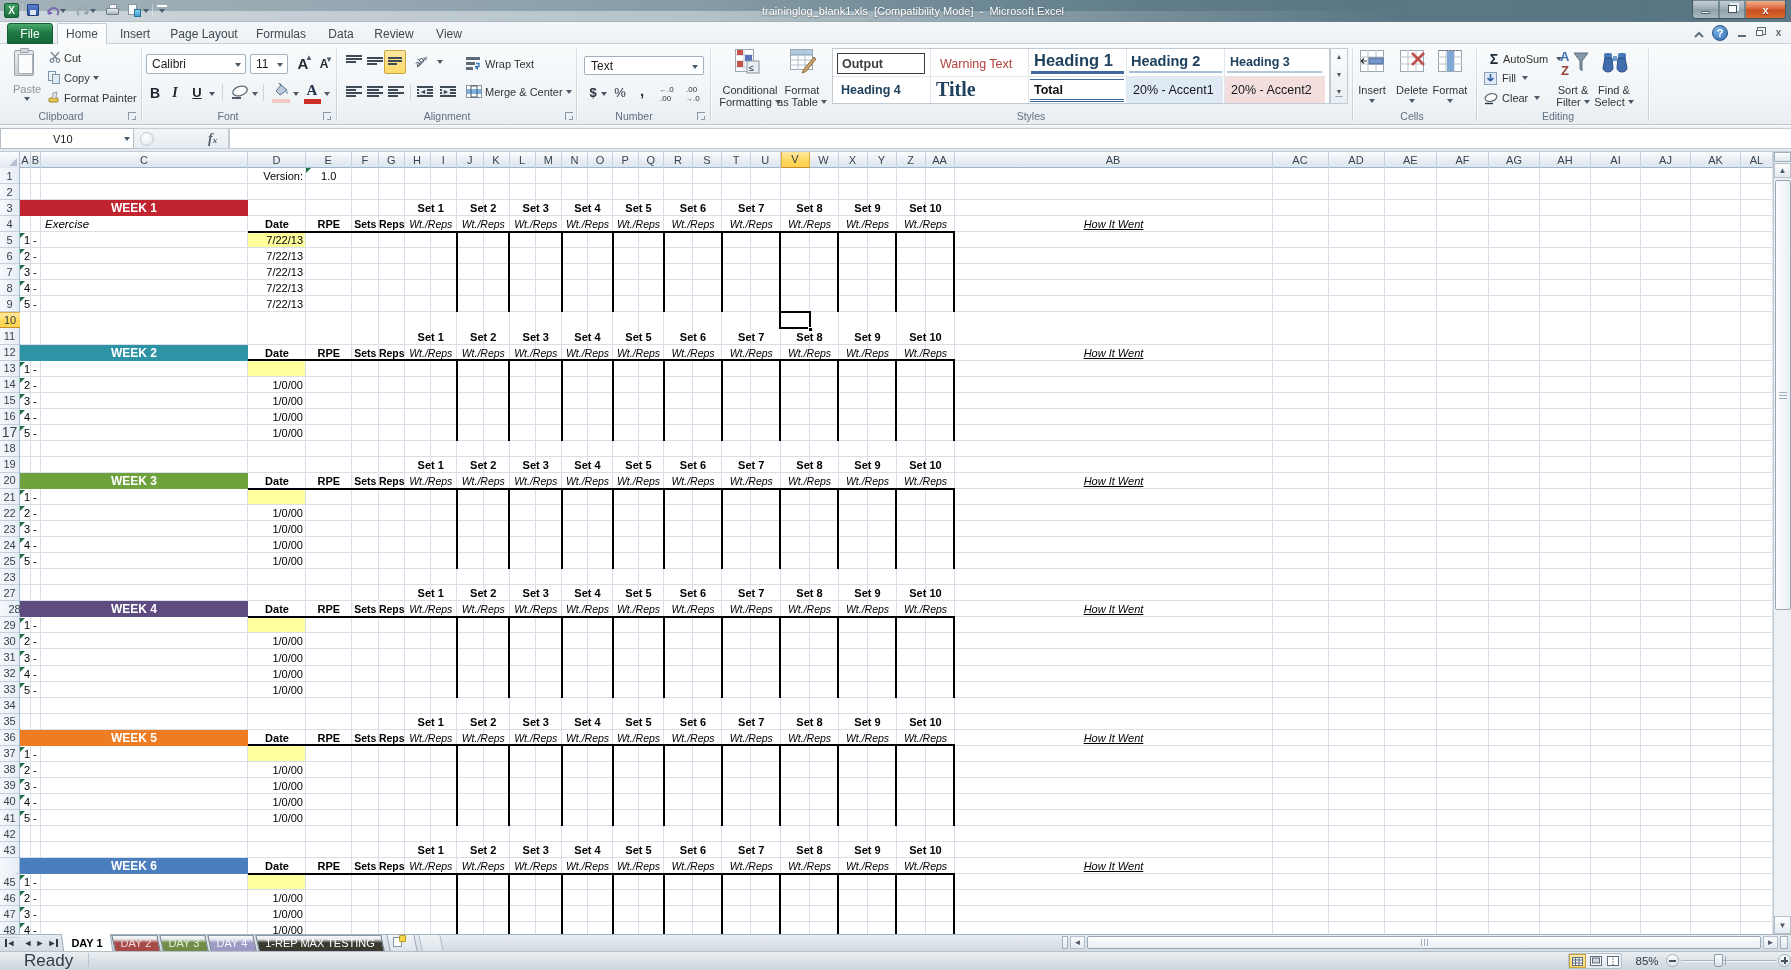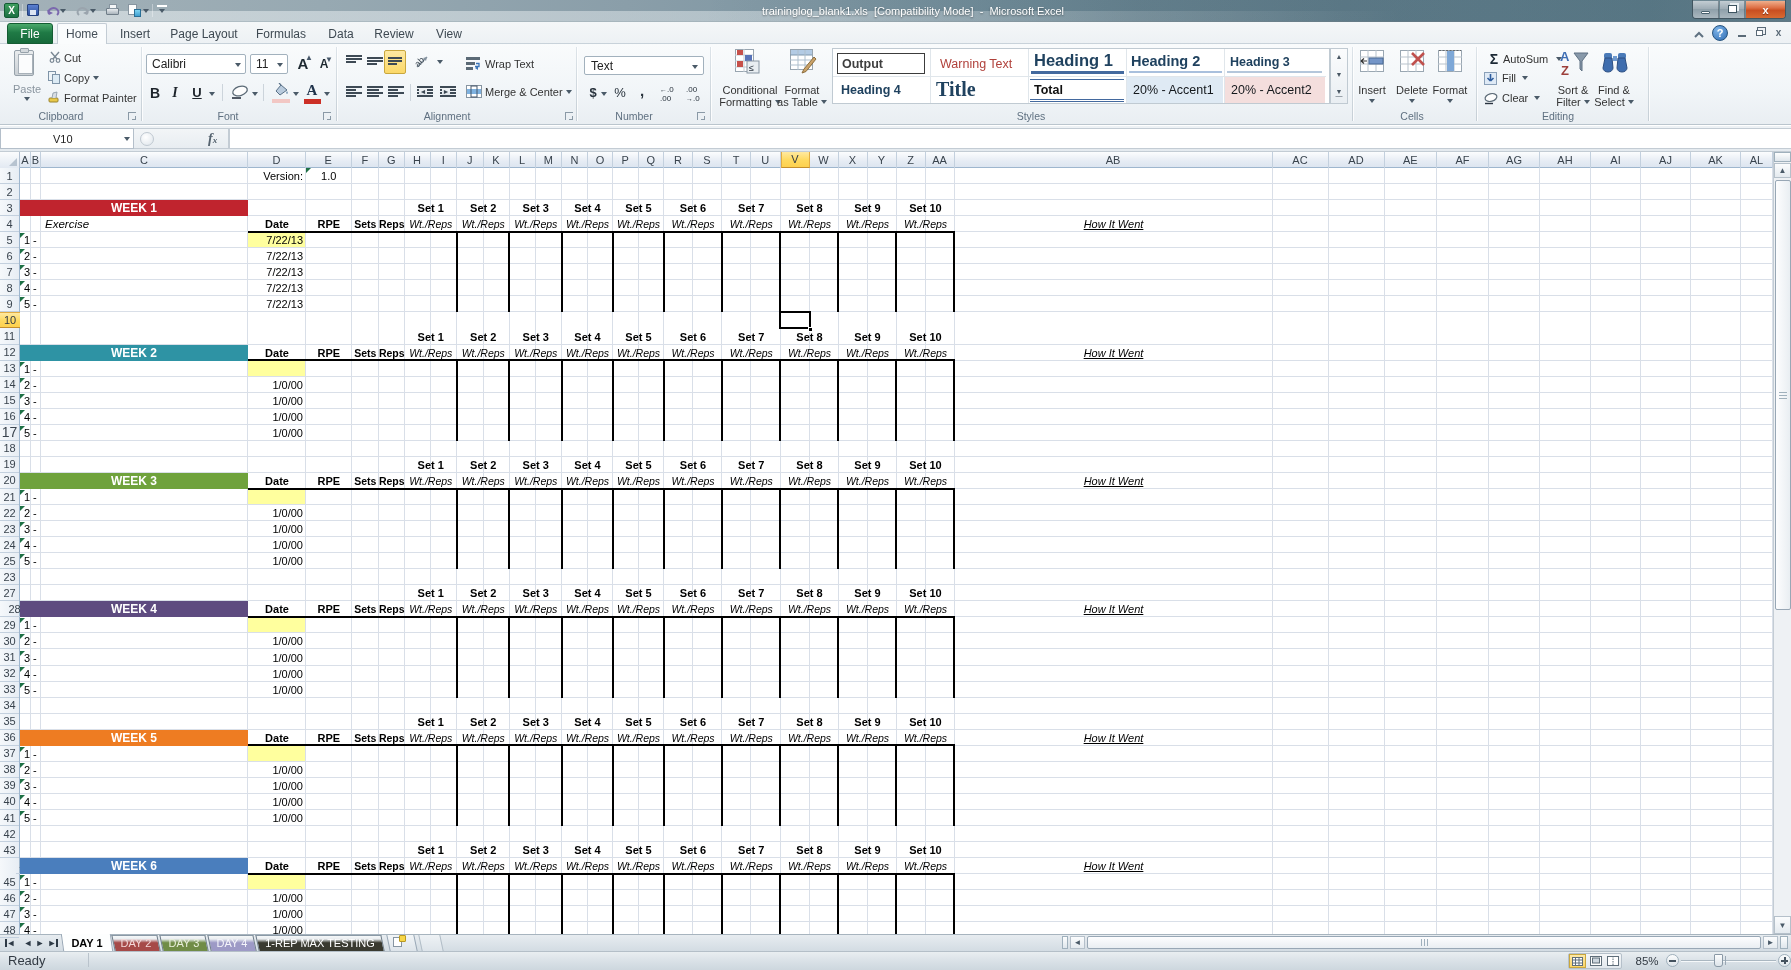--- a/index.html
+++ b/index.html
@@ -1688,21 +1688,21 @@
     <span style="position:relative">◄</span>
   </div>
 <div class="ct" style="left:1087px;top:936px;width:674px;height:13px;background:linear-gradient(#fdfdfe,#e9eef2);border:1px solid #98a7b5;border-radius:2px;">
     <div style="position:relative;width:1px;height:7px;background:#9fb0bc;box-shadow:3px 0 0 #9fb0bc,-3px 0 0 #9fb0bc;"></div>
   </div>
 <div class="ct" style="left:1763px;top:936px;width:15px;height:13px;background:linear-gradient(#fbfcfd,#e4eaef);border:1px solid #b5c0ca;color:#4a5a68;font-size:8px;">
     <span style="position:relative">►</span>
   </div>
 <div style="left:1780px;top:936px;width:8px;height:13px;background:linear-gradient(#fdfefe,#dfe6ec);border:1px solid #9fb0bc;"></div>
 <div style="left:0;top:951px;width:1791px;height:19px;background:linear-gradient(#e9eef1,#d8e0e6 55%,#cdd7de);border-top:1px solid #b4bfc8;"></div>
-<div class="lt" style="left:8px;top:953px;width:60px;height:15px;color:#333b44;font-size:13px;">
+<div class="lt" style="left:24px;top:953px;width:60px;height:15px;color:#333b44;font-size:17px;">
     <span style="position:relative">Ready</span>
   </div>
 <div style="left:88px;top:953px;width:1px;height:14px;background:#b9c3cc;"></div>
 <div style="left:1568px;top:953px;width:54px;height:16px;background:linear-gradient(#f4f6f8,#e2e8ed);border:1px solid #b5c0ca;border-radius:2px;"></div>
 <div class="ct" style="left:1569px;top:954px;width:17px;height:14px;background:linear-gradient(#fde9a8,#fbd567);border:1px solid #c9a73e;">
     <svg width="11" height="9" viewBox="0 0 11 9" style="position:relative">
       <rect x="0.5" y="0.5" width="10" height="8" fill="#fff" stroke="#5f6e7a"></rect>
       <line x1="0" y1="3" x2="11" y2="3" stroke="#5f6e7a"></line>
       <line x1="0" y1="6" x2="11" y2="6" stroke="#5f6e7a"></line>
       <line x1="3.5" y1="0" x2="3.5" y2="9" stroke="#5f6e7a"></line>

